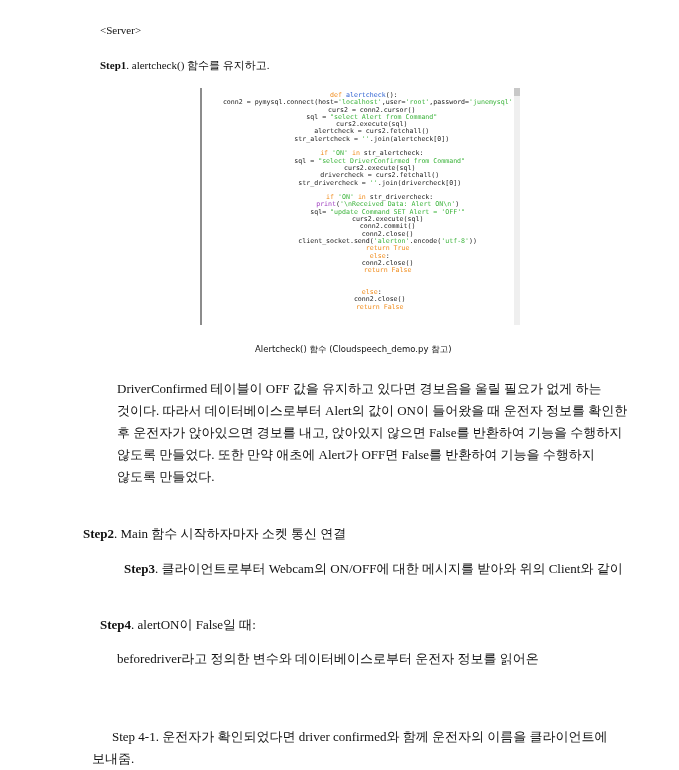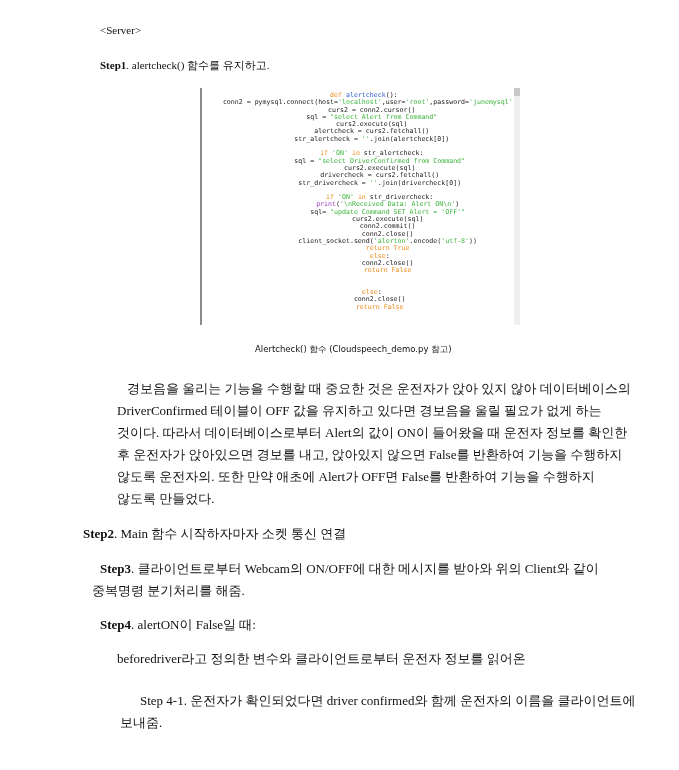--- a/index.html
+++ b/index.html
@@ -35,41 +35,39 @@
 <div class="code-box">
   <div class="code" id="code"><div><span class="kw">def </span><span class="fn">alertcheck</span><span>():</span></div><div><span>    conn2 = pymysql.connect(host=</span><span class="str">'localhost'</span><span>,user=</span><span class="str">'root'</span><span>,password=</span><span class="str">'junemysql'</span><span>,d</span></div><div><span>    curs2 = conn2.cursor()</span></div><div><span>    sql = </span><span class="str">"select Alert from Command"</span></div><div><span>    curs2.execute(sql)</span></div><div><span>    alertcheck = curs2.fetchall()</span></div><div><span>    str_alertcheck = </span><span class="str">''</span><span>.join(alertcheck[0])</span></div><div>&nbsp;</div><div><span class="kw">    if </span><span class="str">'ON'</span><span class="kw"> in </span><span>str_alertcheck:</span></div><div><span>        sql = </span><span class="str">"select DriverConfirmed from Command"</span></div><div><span>        curs2.execute(sql)</span></div><div><span>        drivercheck = curs2.fetchall()</span></div><div><span>        str_drivercheck = </span><span class="str">''</span><span>.join(drivercheck[0])</span></div><div>&nbsp;</div><div><span class="kw">        if </span><span class="str">'ON'</span><span class="kw"> in </span><span>str_drivercheck:</span></div><div><span>            </span><span class="pr">print</span><span>(</span><span class="str">'\nReceived Data: Alert ON\n'</span><span>)</span></div><div><span>            sql= </span><span class="str">"update Command SET Alert = 'OFF'"</span></div><div><span>            curs2.execute(sql)</span></div><div><span>            conn2.commit()</span></div><div><span>            conn2.close()</span></div><div><span>            client_socket.send(</span><span class="str">'alerton'</span><span>.encode(</span><span class="str">'utf-8'</span><span>))</span></div><div><span class="kw">            return True</span></div><div><span class="kw">        else</span><span>:</span></div><div><span>            conn2.close()</span></div><div><span class="kw">            return False</span></div><div>&nbsp;</div><div>&nbsp;</div><div><span class="kw">    else</span><span>:</span></div><div><span>        conn2.close()</span></div><div><span class="kw">        return False</span></div></div>
   <div class="code-scroll">
     <div class="code-scroll-thumb"></div>
   </div>
 </div>
 
 <div class="abs caption" style="left:255px; top:344px;">Alertcheck() 함수 (Cloudspeech_demo.py 참고)</div>
 
 <div class="abs p" style="left:117px; top:378px;">
-  <div style="padding-left:10px;">경보음을 울리는 기능을 수행할 때 중요한 것은 운전자가 앉아 있지 않아 데이터베이스의</div>
   <div>DriverConfirmed 테이블이 OFF 값을 유지하고 있다면 경보음을 울릴 필요가 없게 하는</div>
   <div>것이다. 따라서 데이터베이스로부터 Alert의 값이 ON이 들어왔을 때 운전자 정보를 확인한</div>
   <div>후 운전자가 앉아있으면 경보를 내고, 앉아있지 않으면 False를 반환하여 기능을 수행하지</div>
-  <div>않도록 운전자의. 또한 만약 애초에 Alert가 OFF면 False를 반환하여 기능을 수행하지</div>
+  <div>않도록 만들었다. 또한 만약 애초에 Alert가 OFF면 False를 반환하여 기능을 수행하지</div>
   <div>않도록 만들었다.</div>
 </div>
 
 <div class="abs p" style="left:83px; top:523px;">
   <span class="b">Step2</span><span>. Main 함수 시작하자마자 소켓 통신 연결</span>
 </div>
 
 <div class="abs p" style="left:92px; top:558px;">
-  <div style="padding-left:8px;"><span class="b">Step3</span><span>. 클라이언트로부터 Webcam의 ON/OFF에 대한 메시지를 받아와 위의 Client와 같이</span></div>
-  <div>중복명령 분기처리를 해줌.</div>
+  <div style="padding-left:8px;margin-left:24px;"><span class="b">Step3</span><span>. 클라이언트로부터 Webcam의 ON/OFF에 대한 메시지를 받아와 위의 Client와 같이</span></div>
 </div>
 
 <div class="abs p" style="left:100px; top:614px;">
   <span class="b">Step4</span><span>. alertON이 False일 때:</span>
 </div>
 
 <div class="abs p" style="left:105px; top:648px;">
-  <div style="padding-left:12px;">beforedriver라고 정의한 변수와 클라이언트로부터 운전자 정보를 읽어온</div>
+  <div style="padding-left:12px;">beforedriver라고 정의한 변수와 데이터베이스로부터 운전자 정보를 읽어온</div>
 </div>
 
-<div class="abs p" style="left:92px; top:690px;margin-left:28px;">
+<div class="abs p" style="left:92px; top:726px;">
   <div style="padding-left:20px;">Step 4-1. 운전자가 확인되었다면 driver confirmed와 함께 운전자의 이름을 클라이언트에</div>
   <div>보내줌.</div>
 </div>
 
 </body></html>

